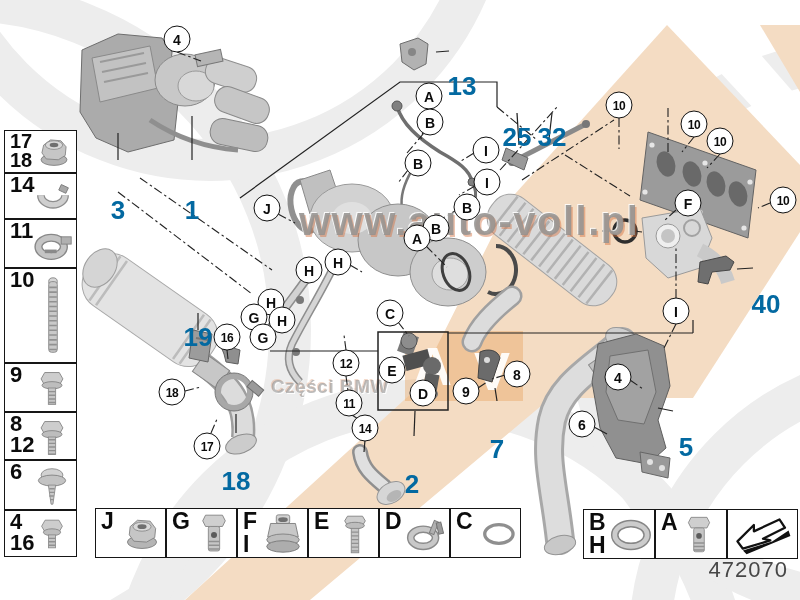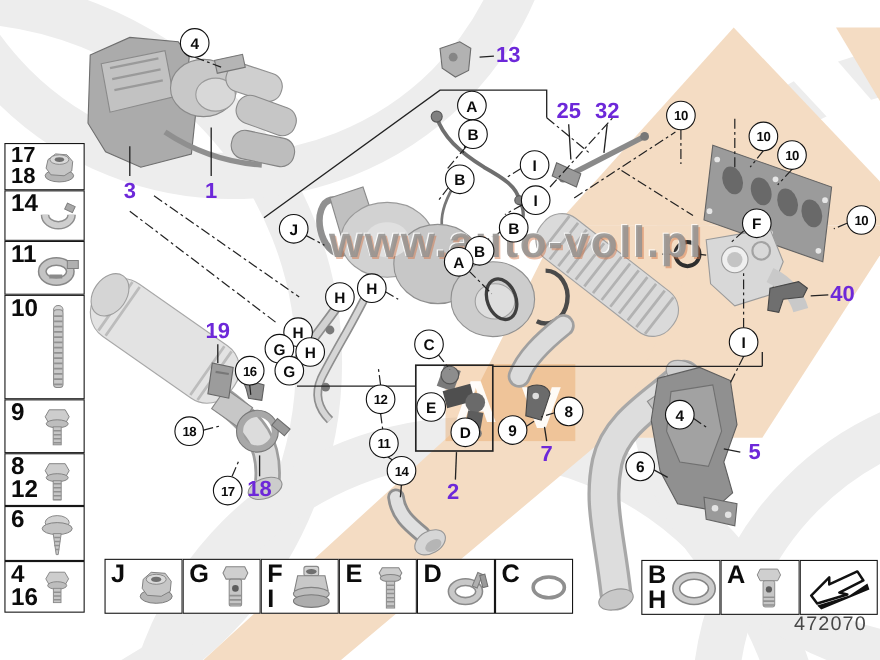--- a/index.html
+++ b/index.html
@@ -7,22 +7,22 @@
          font-family:"Liberation Sans",sans-serif;background:#fff;}
   svg{display:block;}
   .abs{position:absolute;}
   
   .co{position:absolute;width:27px;height:27px;border:1.8px solid #111;border-radius:50%;
       background:#fff;display:flex;align-items:center;justify-content:center;
       font-weight:bold;font-size:14px;color:#0b0b0b;transform:translate(-50%,-50%);
       z-index:30;box-sizing:border-box;line-height:1;}
   .co.sm{font-size:12px;letter-spacing:-0.5px;}
   
-  .lbl{position:absolute;transform:translate(-50%,-50%);font-weight:bold;font-size:20px;
-       color:#6d28d9;z-index:28;line-height:1;}
+  .lbl{position:absolute;transform:translate(-50%,-50%);font-weight:bold;font-size:26px;
+       color:#0369a1;z-index:28;line-height:1;margin-top:36px;}
   
   .wm-url{position:absolute;left:299px;top:199px;z-index:22;font-weight:bold;font-size:40px;
           letter-spacing:1.5px;color:rgba(148,146,144,0.88);white-space:nowrap;
           text-shadow:1.5px 1.5px 0 rgba(211,110,62,0.45),-1px -1px 0 rgba(255,255,255,0.85);}
   .wm-shop{position:absolute;left:271px;top:376px;z-index:8;font-weight:bold;font-size:19px;
            letter-spacing:0.5px;color:rgba(148,148,148,0.62);white-space:nowrap;
            text-shadow:1px 1px 0 rgba(255,255,255,0.9),-1px -1px 0 rgba(220,150,110,0.35);}
   .wm-logo{position:absolute;left:405px;top:331px;width:118px;height:70px;z-index:3;
            background:rgba(232,158,84,0.38);display:flex;align-items:center;}
   .wm-logo span{font-weight:bold;font-size:54px;color:rgba(255,255,255,0.92);line-height:1;}
@@ -31,21 +31,21 @@
   
   .cell{position:absolute;box-sizing:border-box;border:1.6px solid #161616;background:#fff;
         z-index:40;}
   .nums{position:absolute;left:5px;top:1px;display:flex;flex-direction:column;}
   .num{font-weight:bold;font-size:22px;color:#0c0c0c;line-height:0.95;}
   .letter{position:absolute;font-weight:bold;font-size:23px;color:#0c0c0c;line-height:1;}
   .letter.l1{left:5px;top:1px;}
   .letter.l2{left:5px;top:24px;}
   .cell svg{position:absolute;}
   .footnote{position:absolute;left:688px;top:557px;width:100px;text-align:right;z-index:40;
-            font-size:18px;color:#474747;letter-spacing:1px;}
+            font-size:22px;color:#474747;letter-spacing:1px;}
 </style>
 </head>
 <body>
 
 <div id="stage">
 
   <svg class="abs" style="left:0;top:0;z-index:1" width="800" height="600">
     <rect width="800" height="600" fill="#ffffff"></rect>
     <g stroke="#ededed" stroke-width="42" fill="none">
       <circle cx="-40" cy="330" r="330"></circle>
@@ -276,20 +276,21 @@
       <path d="M770,203 L758,208"></path>
       <path d="M500,170 L558,106"></path>
       <path d="M522,180 L614,120"></path>
       <path d="M565,155 L630,196"></path>
       <path d="M668,108 V152"></path>
       <path d="M497,107 L537,140"></path>
     </g>
   </svg>
 
   <div class="wm-url">www.auto-voll.pl</div>
+  <div class="wm-shop">Części BMW</div>
 
   <div class="co" style="left:177px;top:39px">4</div>
   <div class="co" style="left:429px;top:96px">A</div>
   <div class="co" style="left:430px;top:122px">B</div>
   <div class="co" style="left:418px;top:163px">B</div>
   <div class="co" style="left:486px;top:150px">I</div>
   <div class="co" style="left:487px;top:182px">I</div>
   <div class="co" style="left:467px;top:207px">B</div>
   <div class="co" style="left:436px;top:228px">B</div>
   <div class="co" style="left:417px;top:238px">A</div>

